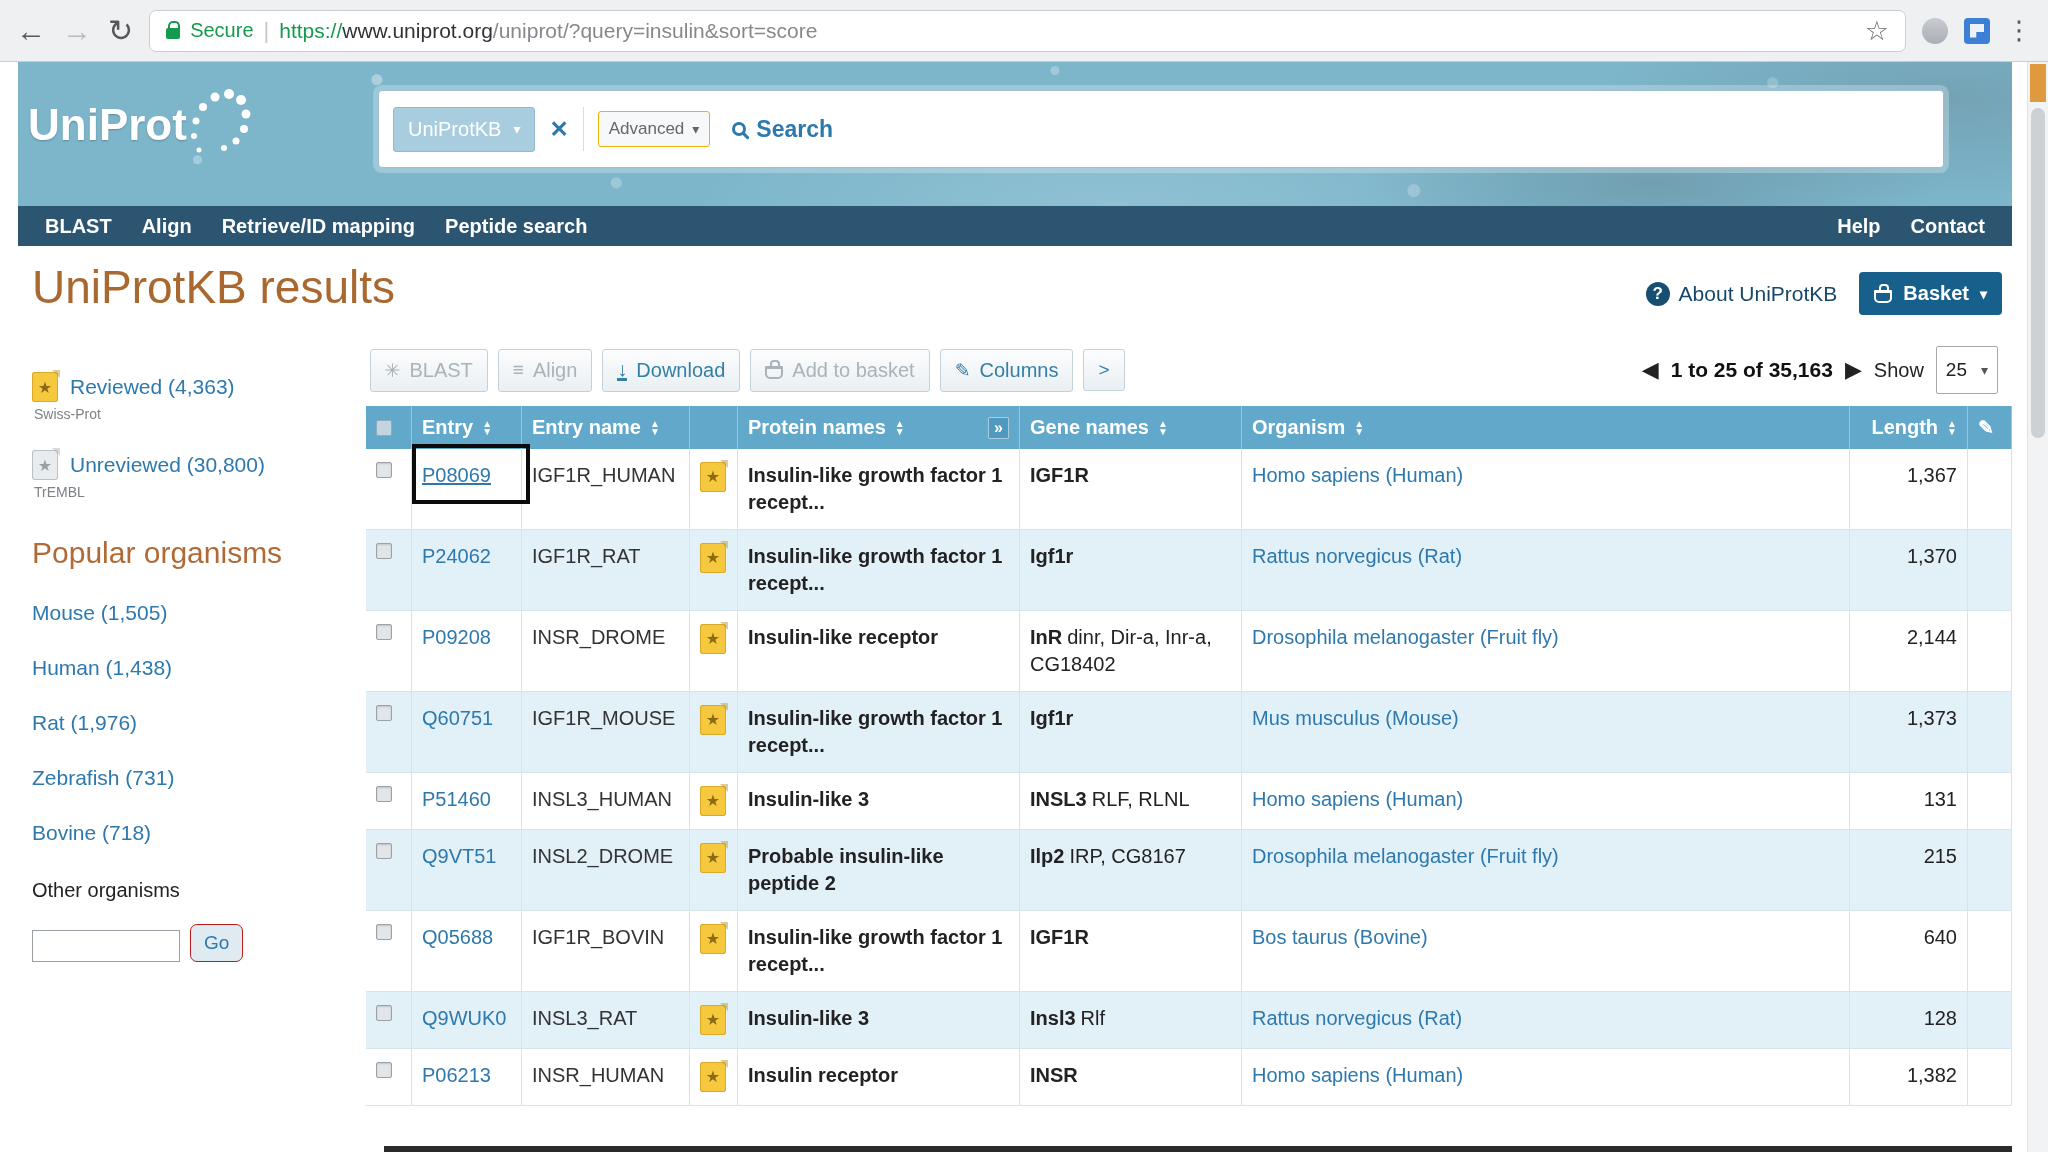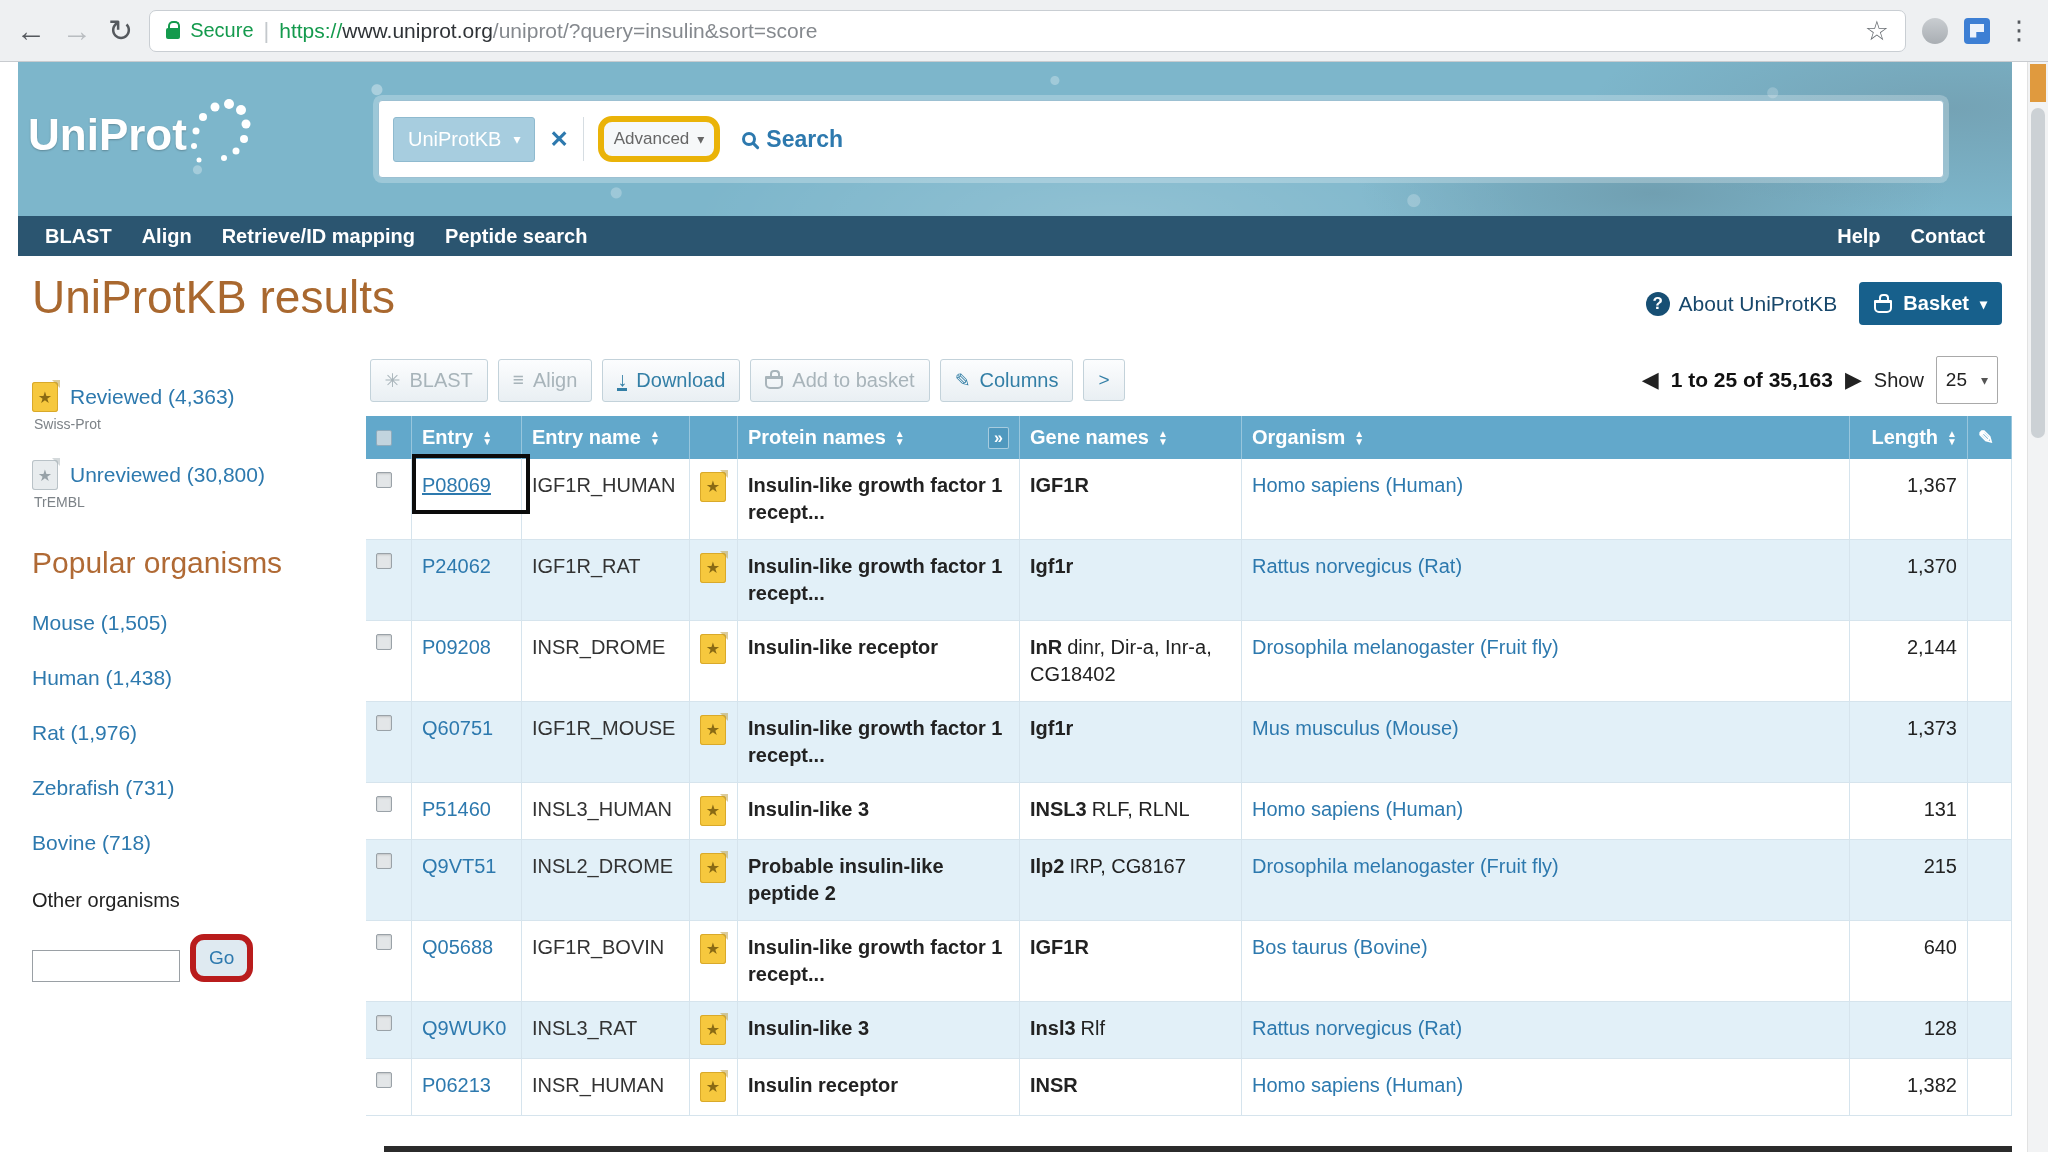--- a/index.html
+++ b/index.html
@@ -29,21 +29,21 @@
                        background:#fff; clip-path:polygon(0 0, 100% 0, 100% 60%, 45% 60%, 45% 100%, 0 100%); opacity:.9; }
   .menu-dots { font-size:26px; color:#55595e; }
 
   
   .scrollbar { position:absolute; right:0; top:62px; width:21px; bottom:0;
                background:#f2f3f4; border-left:1px solid #e2e2e2; }
   .scroll-marker { position:absolute; top:2px; left:2px; right:2px; height:38px; background:#e09a3e; }
   .scroll-thumb { position:absolute; top:46px; left:3px; right:3px; height:330px; background:#ccd1d5; border-radius:9px; }
 
   
-  .site { position:absolute; left:18px; top:62px; width:1994px; }
+  .site { position:absolute; left:18px; top:52px; width:1994px; }
 
   .site-header { height:154px; position:relative; background-color:#7db6cb;
     background-image:
       radial-gradient(circle at 18% 18%, rgba(255,255,255,.35) 0 5px, transparent 6px),
       radial-gradient(circle at 9% 70%, rgba(255,255,255,.30) 0 4px, transparent 5px),
       radial-gradient(circle at 30% 85%, rgba(255,255,255,.25) 0 5px, transparent 6px),
       radial-gradient(circle at 52% 12%, rgba(255,255,255,.28) 0 4px, transparent 5px),
       radial-gradient(circle at 70% 90%, rgba(255,255,255,.22) 0 6px, transparent 7px),
       radial-gradient(circle at 88% 20%, rgba(255,255,255,.20) 0 5px, transparent 6px),
       radial-gradient(ellipse 420px 120px at 82% 85%, rgba(80,100,110,.28), transparent 70%),
@@ -56,22 +56,22 @@
 
   .search-panel { position:absolute; left:360px; top:38px; width:1566px; height:78px; background:#fff;
                   border:1px solid #9cc0d2; border-radius:4px; display:flex; align-items:center;
                   padding:0 14px; gap:14px; box-shadow:0 0 0 5px rgba(255,255,255,.25); }
   .scope-btn { background:#a7cddf; color:#fff; font-size:20px; border:1px solid #8fbacf; border-radius:3px;
                padding:10px 14px; display:flex; align-items:center; gap:12px; }
   .query-input { flex:1; border:none; outline:none; font-size:23px; color:#222;
                  font-family:"Liberation Sans", sans-serif; }
   .clear-x { color:#2d79ae; font-size:23px; font-weight:bold; }
   .panel-sep { width:1px; height:44px; background:#d6dde2; }
-  .advanced-btn { border:6px solid #eab308; background:#f6f8f9; color:#666; font-size:17px;
-                  border-radius:14px; padding:7px 10px; display:flex; align-items:center; gap:8px; }
+  .advanced-btn { border:1px solid #eab308; background:#f6f8f9; color:#666; font-size:17px;
+                  border-radius:3px; padding:7px 10px; display:flex; align-items:center; gap:8px; }
   .search-btn { display:flex; align-items:center; gap:10px; color:#2d79ae; font-size:23px; font-weight:bold;
                 background:none; border:none; padding:0 8px; }
   .mag { width:14px; height:14px; border:3px solid #2d79ae; border-radius:50%; position:relative; }
   .mag::after { content:''; position:absolute; width:9px; height:3px; background:#2d79ae;
                 transform:rotate(45deg); right:-7px; bottom:-4px; border-radius:2px; }
 
   .nav-bar { height:40px; background:#2b5570; display:flex; align-items:center; padding:0 12px; }
   .nav-item { color:#fff; font-weight:bold; font-size:20px; padding:0 15px; }
   .nav-spacer { flex:1; }
 
@@ -97,22 +97,22 @@
   .filter-heading sup { font-size:13px; color:#8a8a8a; }
   .side-item { display:flex; align-items:center; gap:12px; margin-top:28px; }
   .side-sub { font-size:14px; color:#7c8287; margin:4px 0 0 2px; }
   .side-link { color:#2d79ae; font-size:21px; text-decoration:none; }
   .side-heading { font-size:30px; color:#b06a35; margin-top:36px; }
   .org-link { display:block; color:#2d79ae; font-size:21px; text-decoration:none; margin-top:31px; }
   .other-label { font-size:20px; color:#222; margin-top:34px; }
   .other-row { display:flex; align-items:flex-end; gap:10px; margin-top:16px; }
   .other-input { width:148px; height:32px; border:1px solid #9aa0a5; font-size:18px; padding:0 6px;
                  font-family:"Liberation Sans", sans-serif; }
-  .go-btn { background:#dfeaf1; border:6px solid #b91c1c; color:#2d79ae; font-size:19px;
-            border-radius:14px; padding:7px 13px; margin-top:6px; }
+  .go-btn { background:#dfeaf1; border:1px solid #b91c1c; color:#2d79ae; font-size:19px;
+            border-radius:7px; padding:7px 13px; margin-top:6px; }
   .search-terms { margin-top:40px; }
 
   .main { flex:1; }
   .toolbar { display:flex; align-items:center; gap:10px; padding:8px 6px 12px 4px; }
   .tbtn { display:flex; align-items:center; gap:9px; font-size:20px; padding:9px 14px;
           background:linear-gradient(#fcfdfe,#e9eff3); border:1px solid #c3d2da; border-radius:3px; }
   .tbtn.disabled { color:#a8b4ba; }
   .tbtn.active { color:#337fa6; }
   .dl-icon { border-bottom:3px solid #337fa6; line-height:.9; font-weight:bold; }
   .tb-icon { font-size:19px; }

